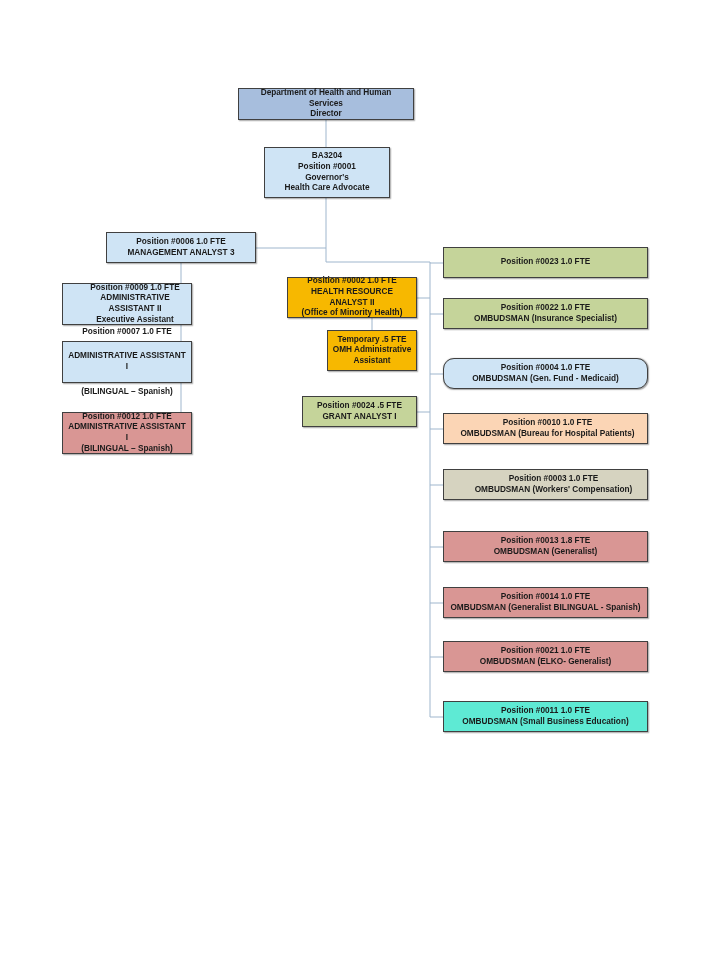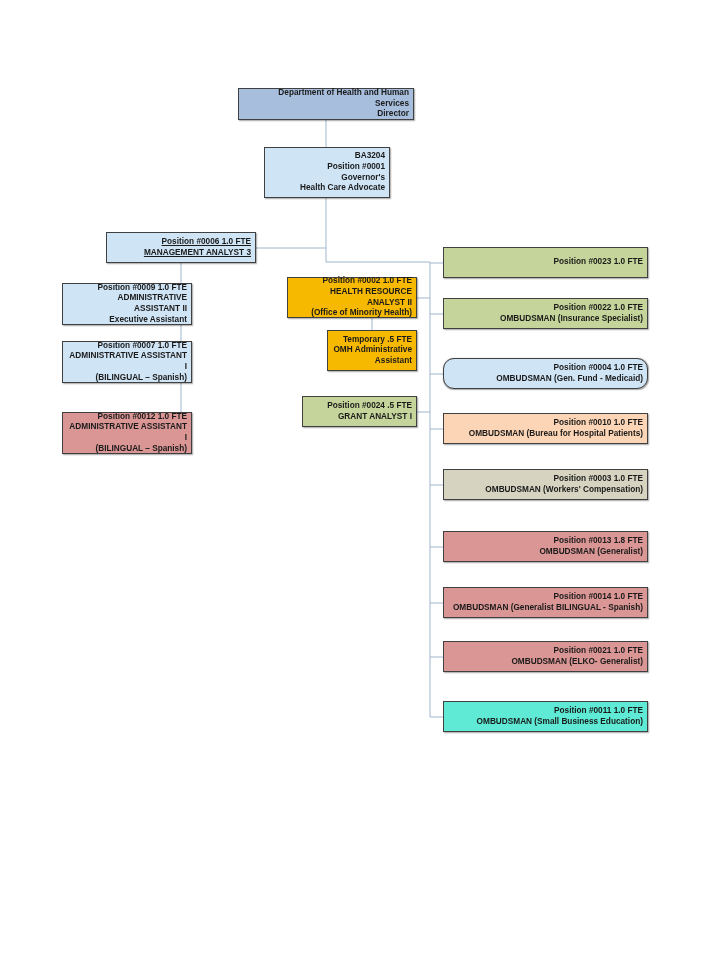--- a/index.html
+++ b/index.html
@@ -21,21 +21,21 @@
     width: 720px;
     height: 960px;
   }
   .node {
     position: absolute;
     border: 1px solid #404040;
     display: flex;
     flex-direction: column;
     align-items: center;
     justify-content: center;
-    text-align: right;
+    text-align: center;
     font-weight: bold;
     color: #1a1a1a;
     line-height: 1.28;
     padding: 2px 4px;
     box-shadow: 0.7px 0.7px 1.2px rgba(0,0,0,0.35);
   }
   .node .ln { display: block; width: 100%; }
   svg.wires {
     position: absolute;
     left: 0; top: 0;
@@ -75,30 +75,30 @@
       <div class="node" style="left: 238px; top: 88px; width: 176px; height: 32px; background: rgb(167, 190, 221); border-color: rgb(64, 64, 64); font-size: 6.2pt;">
         <span class="ln">Department of Health and Human Services</span>
         <span class="ln">Director</span>
       </div>
       <div class="node" style="left: 264px; top: 147px; width: 126px; height: 51px; background: rgb(207, 228, 245); border-color: rgb(64, 64, 64); font-size: 6.2pt;">
         <span class="ln">BA3204</span>
         <span class="ln">Position #0001</span>
         <span class="ln">Governor's</span>
         <span class="ln">Health Care Advocate</span>
       </div>
-      <div class="node" style="left: 106px; top: 232px; width: 150px; height: 31px; background: rgb(207, 228, 245); border-color: rgb(64, 64, 64); font-size: 6.2pt; text-decoration: underline;">
+      <div class="node" style="left: 106px; top: 232px; width: 150px; height: 31px; background: rgb(207, 228, 245); border-color: rgb(64, 64, 64); font-size: 6.2pt;">
         <span class="ln">Position #0006  1.0 FTE</span>
         <span class="ln">MANAGEMENT ANALYST 3</span>
       </div>
       <div class="node" style="left: 62px; top: 283px; width: 130px; height: 42px; background: rgb(207, 228, 245); border-color: rgb(64, 64, 64); font-size: 6.2pt; padding-left: 20px;">
         <span class="ln">Position #0009  1.0 FTE</span>
         <span class="ln">ADMINISTRATIVE ASSISTANT II</span>
         <span class="ln">Executive Assistant</span>
       </div>
-      <div class="node" style="left: 62px; top: 341px; width: 130px; height: 42px; background: rgb(207, 228, 245); border-color: rgb(64, 64, 64); font-size: 6.2pt;">
+      <div class="node" style="left: 62px; top: 341px; width: 130px; height: 42px; background: rgb(207, 228, 245); border-color: rgb(64, 64, 64); font-size: 6.2pt; gap: 14px;">
         <span class="ln">Position #0007  1.0 FTE</span>
         <span class="ln">ADMINISTRATIVE ASSISTANT I</span>
         <span class="ln">(BILINGUAL – Spanish)</span>
       </div>
       <div class="node" style="left: 62px; top: 412px; width: 130px; height: 42px; background: rgb(217, 150, 148); border-color: rgb(64, 64, 64); font-size: 6.2pt;">
         <span class="ln">Position #0012 1.0 FTE</span>
         <span class="ln">ADMINISTRATIVE ASSISTANT I</span>
         <span class="ln">(BILINGUAL – Spanish)</span>
       </div>
       <div class="node" style="left: 287px; top: 277px; width: 130px; height: 41px; background: rgb(247, 184, 0); border-color: rgb(64, 64, 64); font-size: 6.2pt;">

